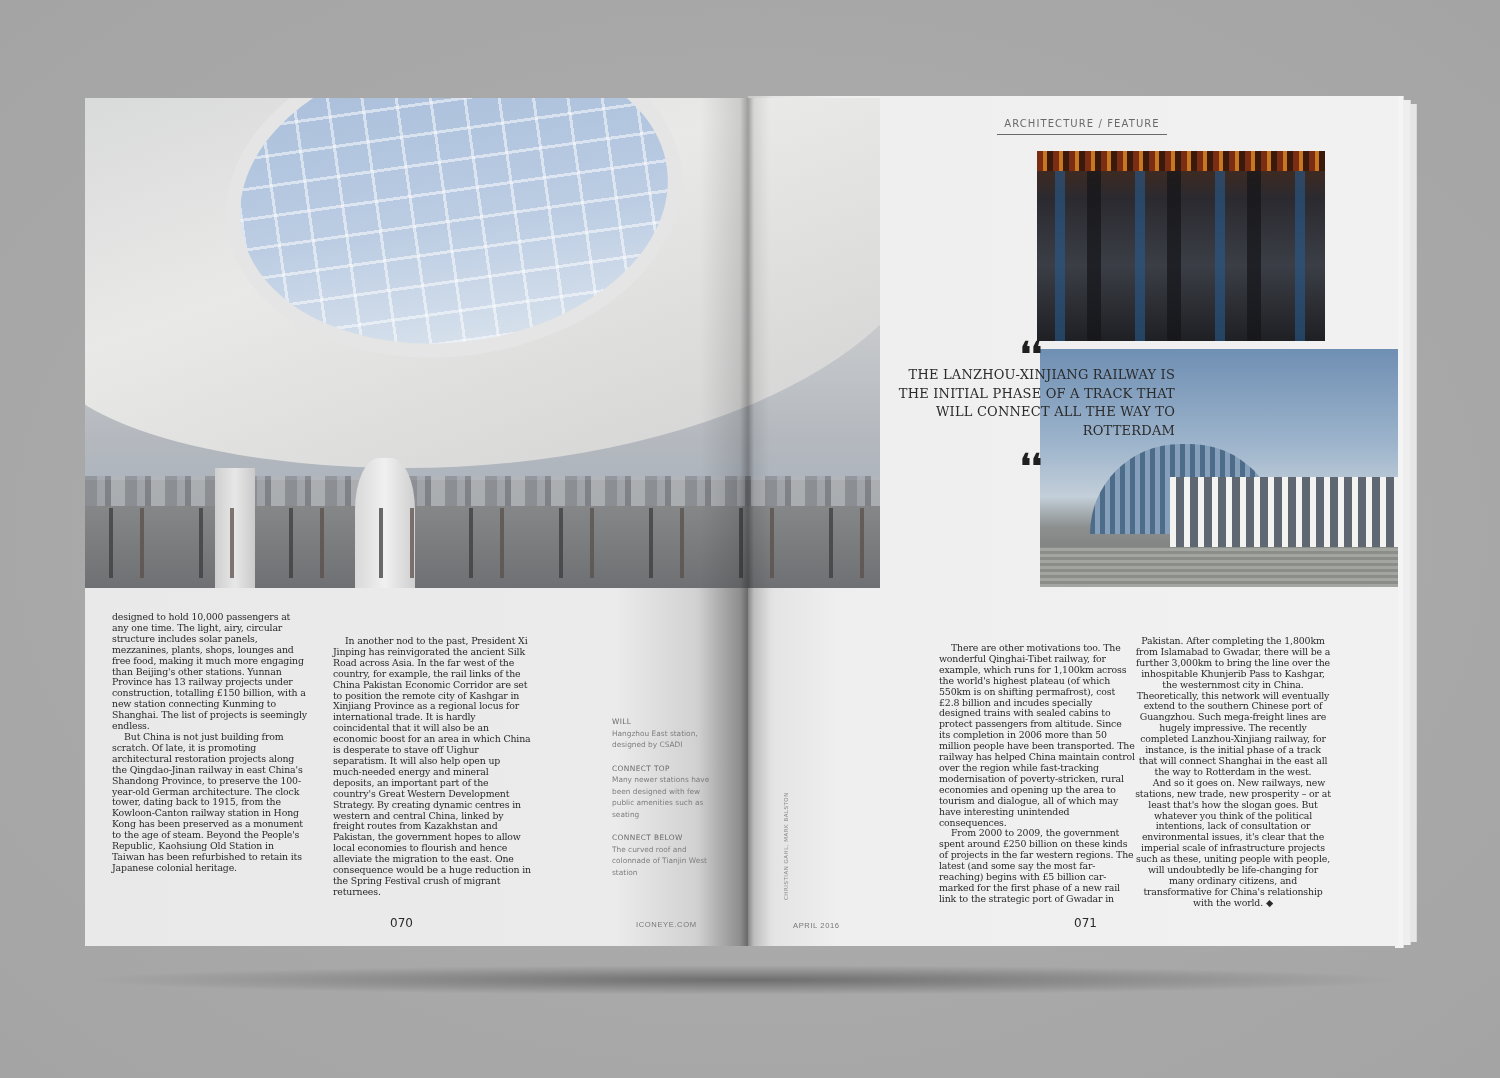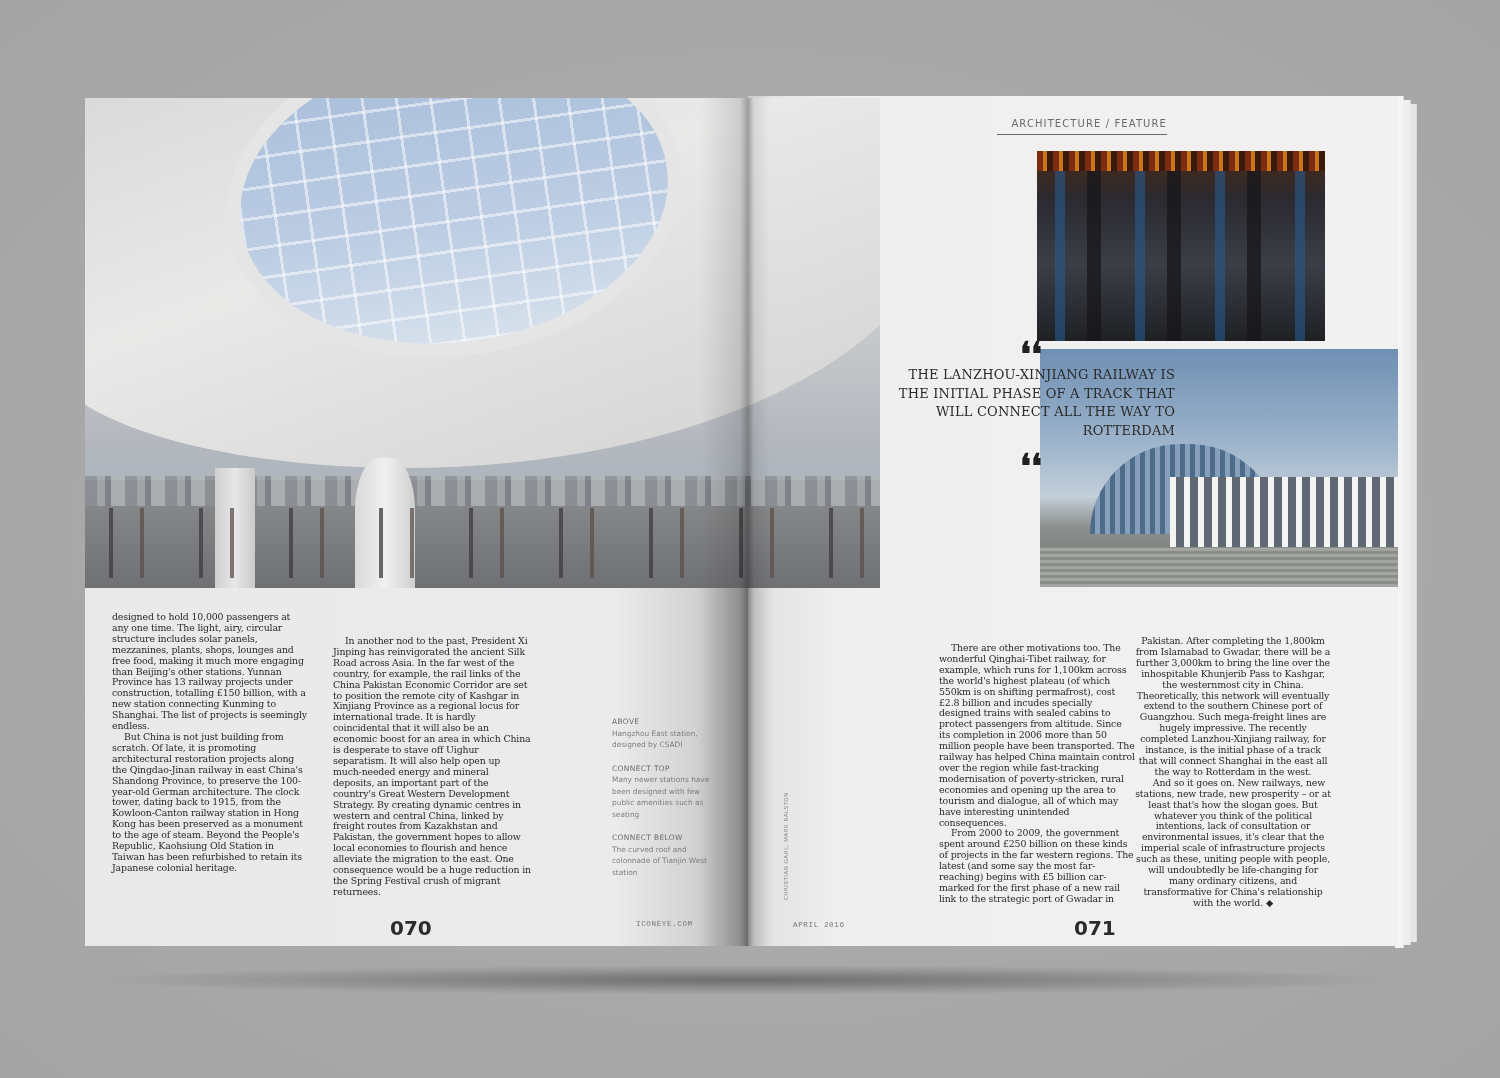--- a/index.html
+++ b/index.html
@@ -110,37 +110,37 @@
   .col-r2 { left:1135px; top:636px; width:196px;text-align:center; }
 
   .captions {
     position:absolute; left:612px; top:716px; width:110px;
     font-family:"DejaVu Sans", sans-serif; font-size:7.4px; line-height:11.5px; color:#7e7e7e;
   }
   .captions .cap { margin-bottom:12px; }
   .captions .cap-title { color:#6a6a6a; letter-spacing:0.4px; }
 
   .folio {
-    position:absolute; font-family:"DejaVu Sans", sans-serif; font-weight:bold; font-size:20px; color:#2b2b2b;
+    position:absolute; font-family:"DejaVu Sans", sans-serif; font-weight:normal; font-size:12px; color:#2b2b2b;
   }
   .folio-l { left:390px; top:916px; }
   .folio-r { left:1066px; top:916px;margin-left:8px; }
   .footer-small {
-    position:absolute; font-family:Liberation Mono, monospace; font-size:7.6px; letter-spacing:0.6px; color:#777;
+    position:absolute; font-family:Liberation Sans, sans-serif; font-size:7.6px; letter-spacing:0.6px; color:#777;
   }
   .footer-l { left:636px; top:920px; }
   .footer-r { left:793px; top:921px; }
   .credit {
     position:absolute; left:783px; top:900px; transform-origin:left top; transform:rotate(-90deg);
     font-family:"DejaVu Sans", sans-serif; font-size:5.5px; letter-spacing:0.5px; color:#8d8d8d; white-space:nowrap;
   }
   .section-label {
     position:absolute; left:997px; top:118px; width:170px;
     font-family:"DejaVu Sans", sans-serif; font-size:10px; letter-spacing:1.1px; color:#6a6a6a;
-    border-bottom:1px solid #6a6a6a; padding-bottom:5px; text-align:right;
+    border-bottom:1px solid #6a6a6a; padding-bottom:5px; text-align:center;
   }
   .pullquote {
     position:absolute; left:893px; top:366px; width:282px; text-align:right;
     font-family:"DejaVu Serif", serif; font-size:13px; line-height:18.5px; color:#2b2b2b;
     letter-spacing:0.2px;
   }
   .quote-mark {
     position:absolute; font-family:"DejaVu Serif", serif; font-size:34px; color:#1f1f1f; line-height:1;
     font-weight:bold;
   }
@@ -191,21 +191,21 @@
 <div class="body-text col-l1">
   <p>designed to hold 10,000 passengers at any one time. The light, airy, circular structure includes solar panels, mezzanines, plants, shops, lounges and free food, making it much more engaging than Beijing's other stations. Yunnan Province has 13 railway projects under construction, totalling £150 billion, with a new station connecting Kunming to Shanghai. The list of projects is seemingly endless.</p>
   <p class="ind">But China is not just building from scratch. Of late, it is promoting architectural restoration projects along the Qingdao-Jinan railway in east China's Shandong Province, to preserve the 100-year-old German architecture. The clock tower, dating back to 1915, from the Kowloon-Canton railway station in Hong Kong has been preserved as a monument to the age of steam. Beyond the People's Republic, Kaohsiung Old Station in Taiwan has been refurbished to retain its Japanese colonial heritage.</p>
 </div>
 <div class="body-text col-l2">
   <p class="ind">In another nod to the past, President Xi Jinping has reinvigorated the ancient Silk Road across Asia. In the far west of the country, for example, the rail links of the China Pakistan Economic Corridor are set to position the remote city of Kashgar in Xinjiang Province as a regional locus for international trade. It is hardly coincidental that it will also be an economic boost for an area in which China is desperate to stave off Uighur separatism. It will also help open up much-needed energy and mineral deposits, an important part of the country's Great Western Development Strategy. By creating dynamic centres in western and central China, linked by freight routes from Kazakhstan and Pakistan, the government hopes to allow local economies to flourish and hence alleviate the migration to the east. One consequence would be a huge reduction in the Spring Festival crush of migrant returnees.</p>
 </div>
 
 <div class="captions">
   <div class="cap">
-    <div class="cap-title">ABOVE</div>
+    <div class="cap-title">WILL</div>
     <div>Hangzhou East station, designed by CSADI</div>
   </div>
   <div class="cap">
     <div class="cap-title">CONNECT TOP</div>
     <div>Many newer stations have been designed with few public amenities such as seating</div>
   </div>
   <div class="cap">
     <div class="cap-title">CONNECT BELOW</div>
     <div>The curved roof and colonnade of Tianjin West station</div>
   </div>

